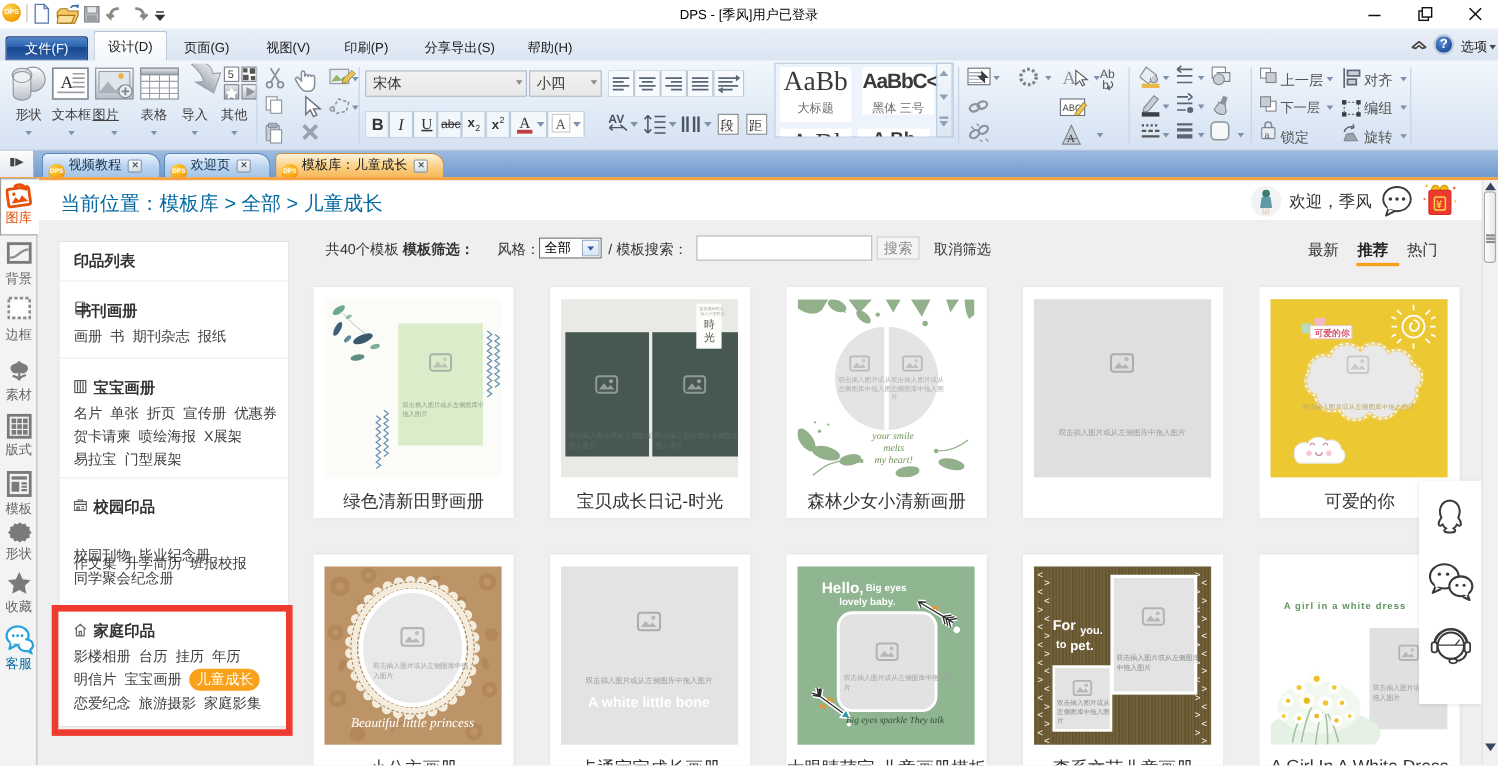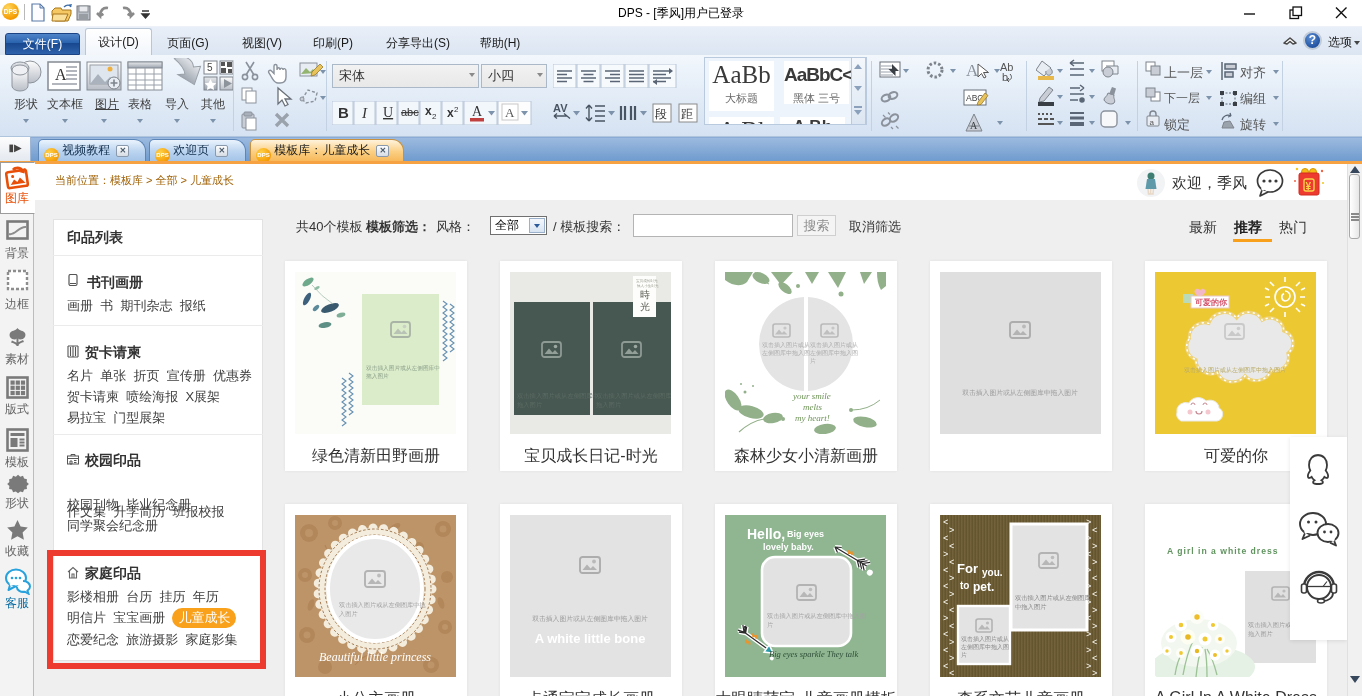--- a/index.html
+++ b/index.html
@@ -30,21 +30,21 @@
 #collapsebtn { left:0px; top:137px; width:31px; height:24px; background:linear-gradient(#fdfdfd,#e4e9f0); border-right:1px solid #9eb6d4; color:#444; text-align:center; line-height:22px; font-size:10px;}
 .dtab { position:absolute; top:139px; height:22px; border:1px solid #5d86b8; border-bottom:none; border-radius:5px 12px 0 0; font-size:12px; color:#13304f; line-height:21px; padding-left:5px; }
 .dtab.blue { background:linear-gradient(#eaf3fd,#bbd4f0 55%,#a4c4e8); }
 .dtab.active { background:linear-gradient(#fef3dd,#fbd084 55%,#f7b85a); border-color:#c8913f; color:#222; }
 .dpsball { display:inline-block; width:15px; height:15px; border-radius:50%; background:radial-gradient(circle at 35% 30%,#ffd24a,#f59a00 72%); color:#fff; font-size:6px; font-weight:bold; text-align:center; line-height:15px; vertical-align:-3px;}
 .dclose { display:inline-block; width:13px; height:12px; background:linear-gradient(#fcfdfe,#d7dde5); border:1px solid #8a9aac; border-radius:2px; color:#4a5a6a; font-size:8px; line-height:10px; text-align:center; vertical-align:1px; font-weight:bold; margin-left:6px;}
 #orangestrip { left:0; top:161px; width:1362px; height:3px; background:#f6a243; }
 
 
 #breadcrumb { left:0; top:164px; width:1362px; height:36px; background:#fff; }
-#crumbtext { left:55px; top:173px; font-size:11px; color:#a16207; }
+#crumbtext { left:55px; top:173px; font-size:18px; color:#0369a1; }
 
 
 #rail { left:0; top:200px; width:34px; height:496px; background:#f3f3f3; border-right:1px solid #bcbcbc; }
 .railitem { position:absolute; left:0; width:34px; text-align:center; font-size:12px; color:#666; }
 #rail-gallery { left:0; top:162px; width:35px; height:52px; background:#fff; border:1px solid #9c9c9c; border-right:1px solid #fff; }
 
 
 #leftpanel { left:53px; top:219px; width:210px; height:442px; background:#fff; border:1px solid #e2e2e2; }
 .lp-head { position:absolute; font-size:14px; font-weight:bold; color:#333; }
 .lp-row { position:absolute; font-size:13px; color:#404040; white-space:nowrap; }
@@ -151,21 +151,21 @@
   <text x="199" y="13" font-size="10" fill="#444">5</text>
   <rect x="212" y="3" width="13" height="13" fill="#fff" stroke="#7e848c"></rect>
   <path d="M213 4 h4 v4 h-4 z M219 4 h5 v5 h-5 z M213 10 h5 v5 h-5 z M220 11 h4 v4 h-4 z" fill="#555"></path>
   <rect x="196" y="19" width="13" height="13" fill="url(#g2)" stroke="#7e848c"></rect>
   <path d="M202.5 21 l1.8 3.7 l4 .6 l-2.9 2.8 l.7 4 l-3.6 -1.9 l-3.6 1.9 l.7 -4 l-2.9 -2.8 l4 -.6 z" fill="#fff"></path>
   <rect x="212" y="19" width="13" height="13" fill="url(#g1)" stroke="#7e848c"></rect>
   <path d="M216 21 l8 4.5 l-8 4.5 z" fill="#8e949c"></path>
 </svg>
 <div class="riblabel" style="left:5px;top:96px;width:42px;">形状</div>
 <div class="riblabel" style="left:44px;top:96px;width:42px;font-family:Liberation Mono, monospace;">文本框</div>
-<div class="riblabel" style="left:86px;top:96px;width:42px;text-decoration:underline;">图片</div>
+<div class="riblabel" style="left:75px;top:96px;width:42px;text-decoration:underline;">图片</div>
 <div class="riblabel" style="left:119px;top:96px;width:42px;">表格</div>
 <div class="riblabel" style="left:156px;top:96px;width:42px;">导入</div>
 <div class="riblabel" style="left:192px;top:96px;width:42px;">其他</div>
 <div class="abs caret" style="left:23px;top:119px;"></div>
 <div class="abs caret" style="left:62px;top:119px;"></div>
 <div class="abs caret" style="left:101px;top:119px;"></div>
 <div class="abs caret" style="left:137px;top:119px;"></div>
 <div class="abs caret" style="left:174px;top:119px;"></div>
 <div class="abs caret" style="left:210px;top:119px;"></div>
 <div class="rsep" style="left:233px;"></div>
@@ -509,28 +509,28 @@
   <path d="M19 14 c4 0 7 2.5 7 5.5 c0 1.7 -1 3.2 -2.5 4.2 l1 3 l-3.7 -2 c-4 0.8 -8 -1.5 -8 -5" fill="#fff" stroke="#28a2dc" stroke-width="2"></path>
 </svg>
 <div class="railitem" style="top:595px;color:#0369a1;">客服</div>
 <div class="abs" id="leftpanel"></div>
 <div class="lp-head" style="left:67px;top:229px;">印品列表</div>
 <div class="lp-div" style="top:255px;"></div>
 <svg class="hicon" style="left:67px;top:274px;" viewBox="0 0 12 13">
       <rect x="2" y="0.5" width="8" height="11" rx="1.5" fill="#fff" stroke="#555" stroke-width="1.2"></rect>
       <path d="M3 9.5 h6" stroke="#555"></path>
     </svg>
-<div class="lp-head" style="left:87px;top:274px;font-family:Liberation Mono, monospace;">书刊画册</div>
+<div class="lp-head" style="left:69px;top:274px;font-family:Liberation Mono, monospace;">书刊画册</div>
 <div class="lp-row" style="left:67px;top:297px;">画册&nbsp; 书&nbsp; 期刊杂志&nbsp; 报纸</div>
 <div class="lp-div" style="top:325px;"></div>
 <svg class="hicon" style="left:67px;top:345px;" viewBox="0 0 12 13">
       <path d="M1 1 v11 M3.5 2 v9 M6 1 v11 M8.5 2 v9 M11 1 v11" stroke="#555" stroke-width="1.1" fill="none"></path>
       <path d="M1 1 h10 M1 12 h10" stroke="#555" stroke-width="1.1" fill="none"></path>
     </svg>
-<div class="lp-head" style="left:85px;top:344px;">贺卡请柬</div>
+<div class="lp-head" style="left:85px;top:344px;">宝宝画册</div>
 <div class="lp-row" style="left:67px;top:367px;">名片&nbsp; 单张&nbsp; 折页&nbsp; 宣传册&nbsp; 优惠券</div>
 <div class="lp-row" style="left:67px;top:388px;">贺卡请柬&nbsp; 喷绘海报&nbsp; X展架</div>
 <div class="lp-row" style="left:67px;top:409px;">易拉宝&nbsp; 门型展架</div>
 <div class="lp-div" style="top:434px;"></div>
 <svg class="hicon" style="left:67px;top:453px;" viewBox="0 0 12 13">
       <rect x="0.5" y="3" width="11" height="8" fill="none" stroke="#555"></rect>
       <path d="M0.5 5.5 h11 M4 3 v-1.5 h4 V3 M3 8 h2 v3 h-2 z M7 7.5 h2.5 M7 9.5 h2.5" stroke="#555" fill="none"></path>
     </svg>
 <div class="lp-head" style="left:85px;top:452px;">校园印品</div>
 <div class="lp-row" style="left:67px;top:475px;margin-top:28px;">作文集&nbsp; 升学简历&nbsp; 班报校报</div>
@@ -538,21 +538,21 @@
 <div class="lp-row" style="left:67px;top:517px;">同学聚会纪念册</div>
 <div class="abs" id="redbox"></div>
 <svg class="hicon" style="left:67px;top:566px;" viewBox="0 0 12 13">
       <path d="M1 6 l5 -4.5 l5 4.5 M2.5 5 v7 h7 v-7 M5 12 v-4 h2 v4" stroke="#666" fill="none" stroke-width="1.1"></path>
     </svg>
 <div class="lp-head" style="left:85px;top:565px;">家庭印品</div>
 <div class="lp-row" style="left:67px;top:588px;">影楼相册&nbsp; 台历&nbsp; 挂历&nbsp; 年历</div>
 <div class="lp-row" style="left:67px;top:609px;">明信片&nbsp; 宝宝画册&nbsp; <span class="kid-tag">儿童成长</span></div>
 <div class="lp-row" style="left:67px;top:631px;">恋爱纪念&nbsp; 旅游摄影&nbsp; 家庭影集</div>
 <div class="abs f13" style="left:296px;top:218px;">共40个模板 <b>模板筛选：</b></div>
-<div class="abs f13" style="left:436px;top:218px;">风格：</div>
+<div class="abs f13" style="left:452px;top:218px;">风格：</div>
 <div class="abs" id="sel-style">全部<span id="sel-btn">
         <span class="abs" style="left:4px;top:5px;width:0;height:0;border-left:3.5px solid transparent;border-right:3.5px solid transparent;border-top:4.5px solid #2a5a9a;"></span>
       </span></div>
 <div class="abs f13" style="left:553px;top:218px;">/ 模板搜索：</div>
 <div class="abs" id="searchbox"></div>
 <div class="abs" id="searchbtn">搜索</div>
 <div class="abs f13" style="left:849px;top:218px;">取消筛选</div>
 <div class="abs" style="left:1189px;top:219px;font-size:14px;color:#333;">最新</div>
 <div class="abs" style="left:1234px;top:219px;font-size:14px;color:#222;font-weight:bold;">推荐</div>
 <div class="abs" style="left:1279px;top:219px;font-size:14px;color:#333;">热门</div>

